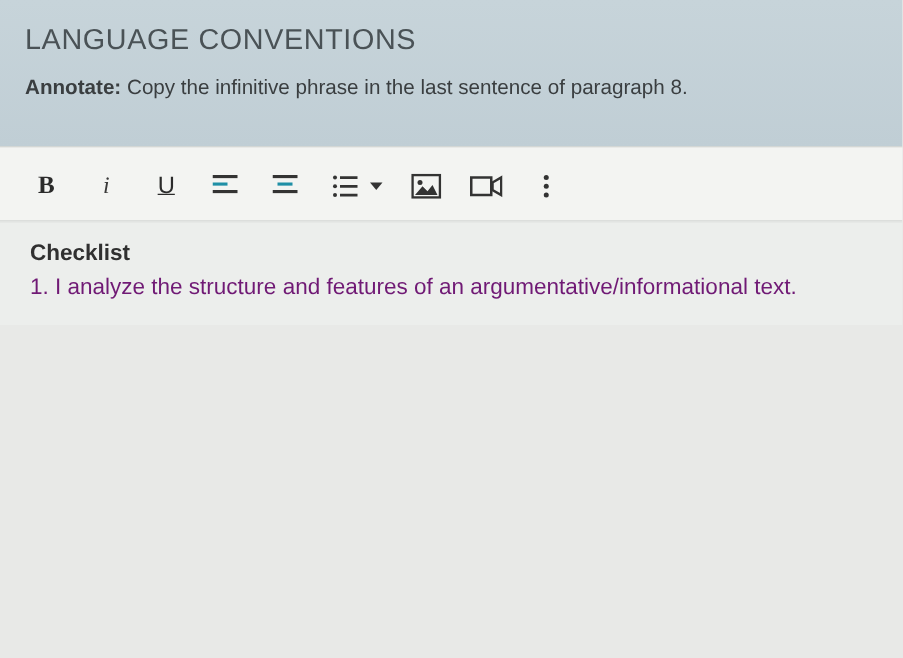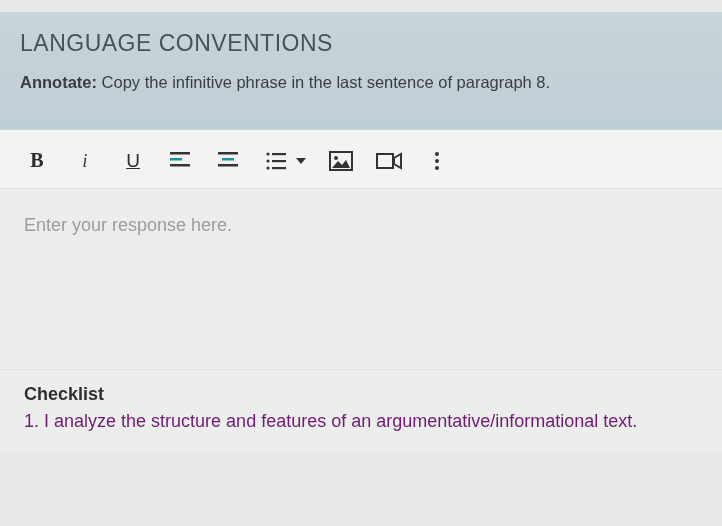--- a/index.html
+++ b/index.html
@@ -7,21 +7,20 @@
     width: 722px;
     height: 526px;
     font-family: Arial, Helvetica, sans-serif;
     background: #e8e9e7;
     overflow: hidden;
     color: #333;
   }
   .prompt-section {
     background: linear-gradient(180deg, #c7d4da 0%, #c0ced5 100%);
     padding: 18px 20px 22px 20px;
-    margin-top: 12px;
   }
   .section-title {
     font-size: 23px;
     letter-spacing: 0.5px;
     color: #4a5256;
     font-weight: 400;
     margin-bottom: 14px;
   }
   .prompt-line {
     font-size: 16.5px;
@@ -153,21 +152,18 @@
 
     <span class="tool-btn">
       <svg width="6" height="20" viewBox="0 0 6 20">
         <circle cx="3" cy="3" r="2" fill="#333"></circle>
         <circle cx="3" cy="10" r="2" fill="#333"></circle>
         <circle cx="3" cy="17" r="2" fill="#333"></circle>
       </svg>
     </span>
   </div>
 
-  <div class="editor-input">
-    <span class="placeholder">Enter your response here.</span>
-  </div>
 </div>
 
 <div class="checklist-section">
   <div class="checklist-title">Checklist</div>
   <div class="checklist-item">1.  I analyze the structure and features of an argumentative/informational text.</div>
 </div>
 
 </body></html>

